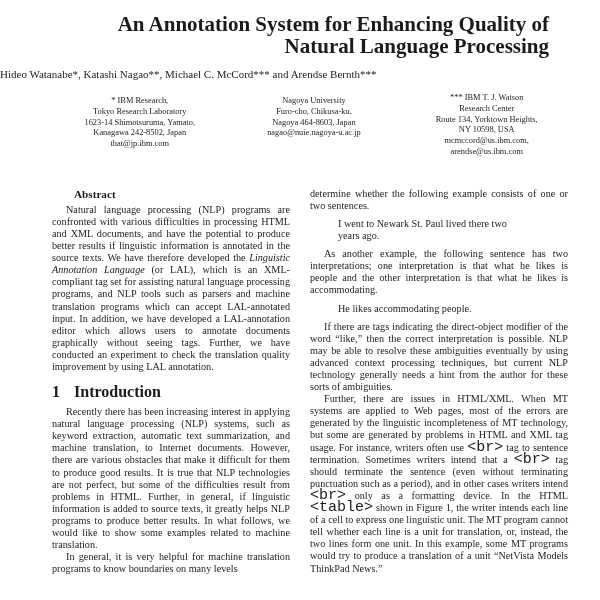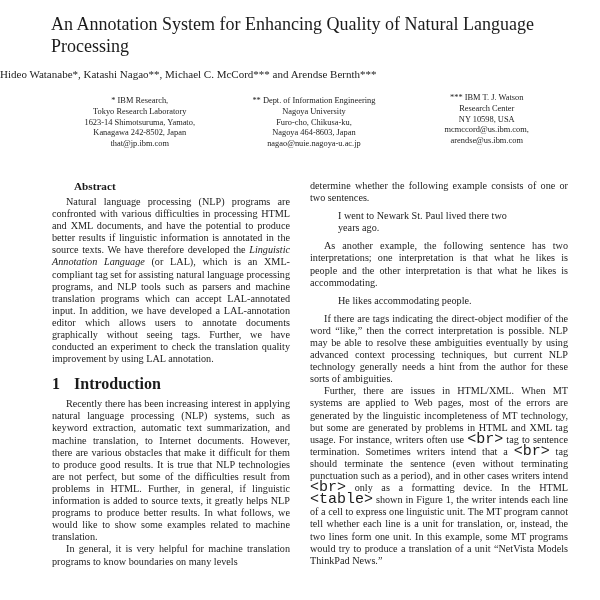--- a/index.html
+++ b/index.html
@@ -12,23 +12,23 @@
   }
   .page {
     position: relative;
     width: 600px;
     height: 600px;
     font-family: "Liberation Serif", serif;
     color: #1b1b1b;
     background: #ffffff;
   }
   .title {
-    font-size: 18px;
-    font-weight: normal;
-    text-align: left;
+    font-size: 21px;
+    font-weight: bold;
+    text-align: right;
     margin: 13px auto 0;
     max-width: 498px;
     line-height: 22px;
   }
   .authors {
     font-size: 11px;
     margin-top: 10px;
     line-height: 14px;
   }
   .affils {
@@ -96,29 +96,29 @@
 
   <div class="affils">
     <div class="affil affil-1">
       <div>* IBM Research,</div>
       <div>Tokyo Research Laboratory</div>
       <div>1623-14 Shimotsuruma, Yamato,</div>
       <div>Kanagawa 242-8502, Japan</div>
       <div>that@jp.ibm.com</div>
     </div>
     <div class="affil affil-2">
-      <div>** Dept. of Information Engineering</div>
       <div>Nagoya University</div>
       <div>Furo-cho, Chikusa-ku,</div>
       <div>Nagoya 464-8603, Japan</div>
       <div>nagao@nuie.nagoya-u.ac.jp</div>
     </div>
     <div class="affil affil-3">
       <div>*** IBM T. J. Watson</div>
       <div>Research Center</div>
+      <div>Route 134, Yorktown Heights,</div>
       <div>NY 10598, USA</div>
       <div>mcmccord@us.ibm.com,</div>
       <div>arendse@us.ibm.com</div>
     </div>
   </div>
 
   <div class="cols">
 
     <div class="col-left">
       <div class="abstract-heading">Abstract</div>

